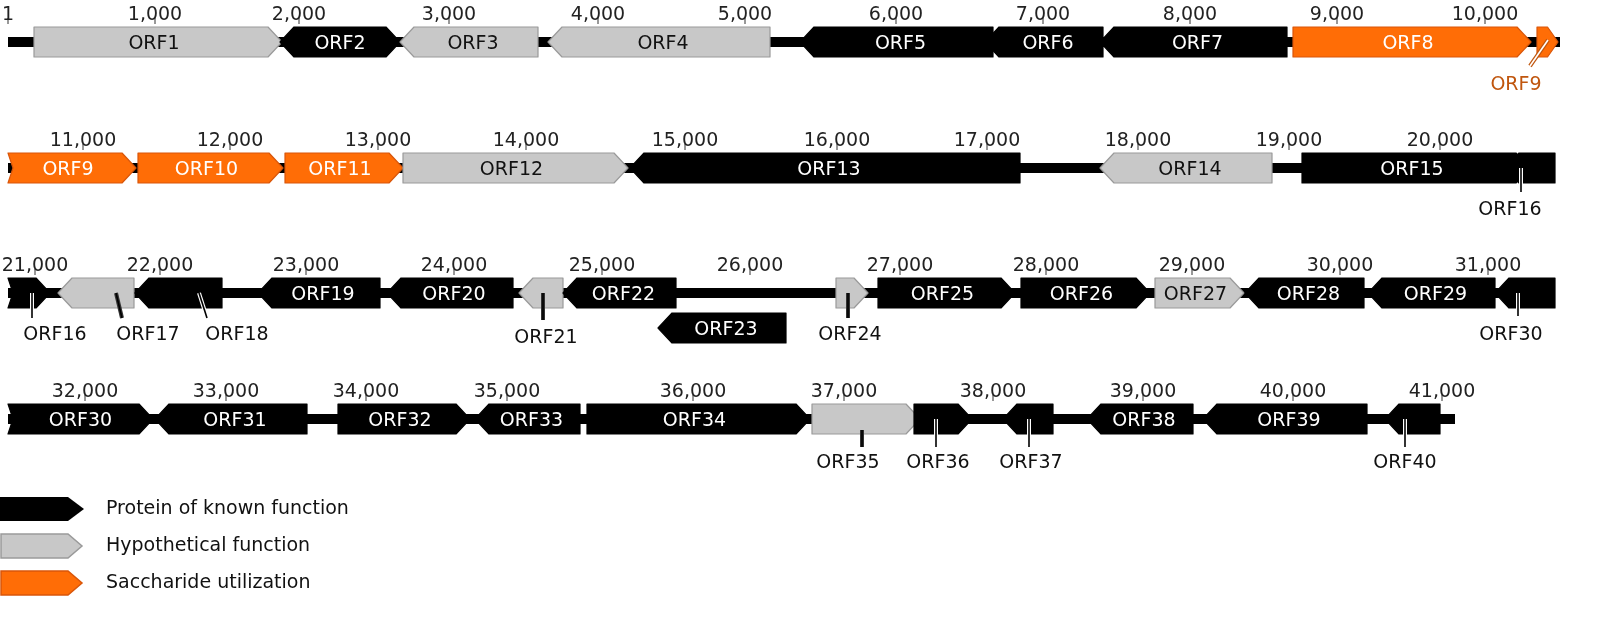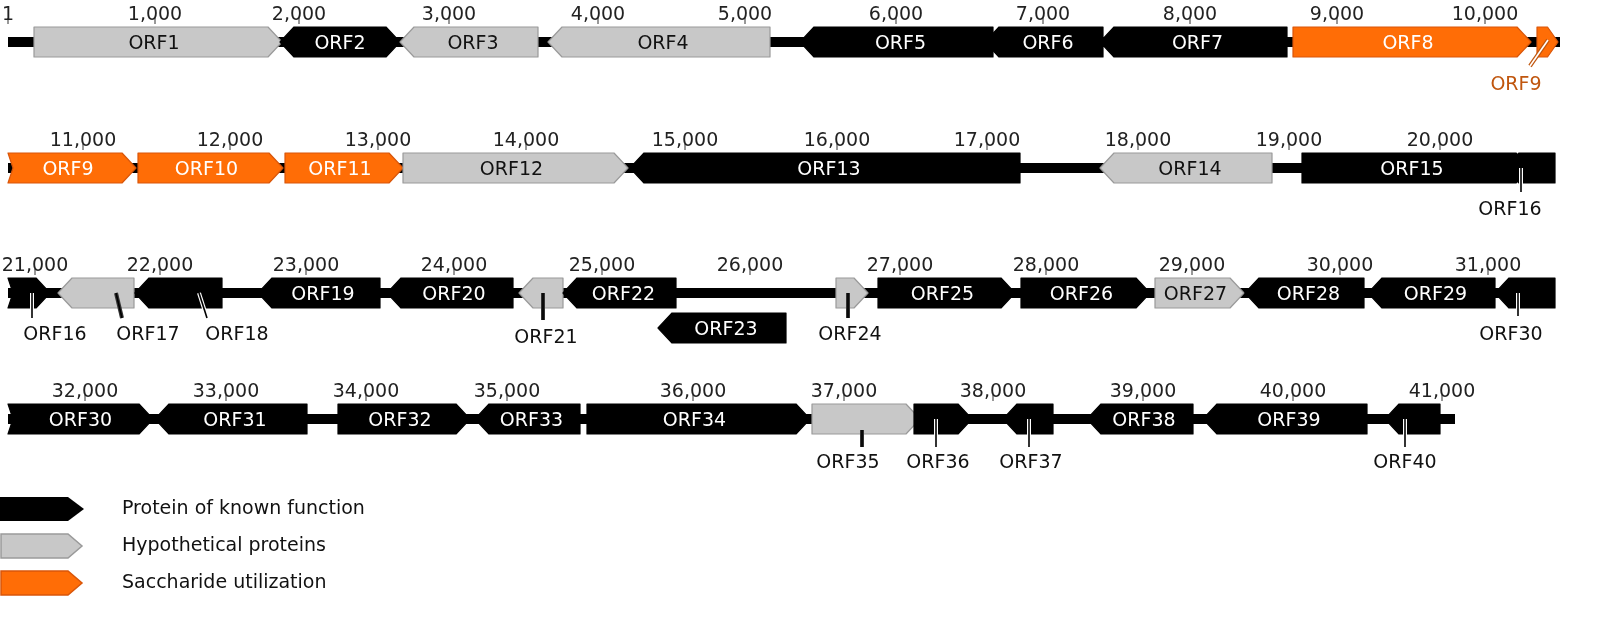--- a/index.html
+++ b/index.html
@@ -2,21 +2,21 @@
 <html><head>
 <meta charset="utf-8">
 <style>
   html, body { margin:0; padding:0; background:#ffffff; }
   body { width:1600px; height:624px; overflow:hidden; position:relative;
          font-family:"DejaVu Sans","Liberation Sans",sans-serif; }
   #map { position:absolute; left:0; top:0; }
   .legend { position:absolute; left:0; top:490px; }
   .legend-row { position:absolute; left:0; height:30px; }
   .legend-row svg { position:absolute; left:0; top:0; }
-  .legend-label { position:absolute; left:106px; top:2px; font-size:19px; color:#111; white-space:nowrap;margin-left:16px; }
+  .legend-label { position:absolute; left:106px; top:2px; font-size:19px; color:#111; white-space:nowrap; }
 </style>
 </head>
 <body>
 
 <svg id="map" width="1600" height="624" xmlns="http://www.w3.org/2000/svg">
     <g>
       <rect x="8" y="37" width="1552" height="10" fill="#000000"></rect>
       <line x1="8" y1="18" x2="8" y2="24" stroke="#333" stroke-width="1"></line>
       <text x="8" y="20" font-size="19" text-anchor="middle" fill="#222" font-family="DejaVu Sans, Liberation Sans, sans-serif">1</text>
       <line x1="155" y1="18" x2="155" y2="24" stroke="#333" stroke-width="1"></line>
@@ -313,21 +313,21 @@
   <div class="legend-row" style="top:4px">
     <svg width="90" height="30">
       <polygon points="0,3 68,3 84,15 68,27 0,27" fill="#000"></polygon>
     </svg>
     <span class="legend-label">Protein of known function</span>
   </div>
   <div class="legend-row" style="top:41px">
     <svg width="90" height="30">
       <polygon points="1,3 68,3 82,15 68,27 1,27" fill="#c8c8c8" stroke="#9a9a9a" stroke-width="1.5"></polygon>
     </svg>
-    <span class="legend-label">Hypothetical proteins</span>
+    <span class="legend-label">Hypothetical function</span>
   </div>
   <div class="legend-row" style="top:78px">
     <svg width="90" height="30">
       <polygon points="1,3 68,3 82,15 68,27 1,27" fill="#ff6d06" stroke="#d9560a" stroke-width="1.5"></polygon>
     </svg>
     <span class="legend-label">Saccharide utilization</span>
   </div>
 </div>
 
 </body></html>

